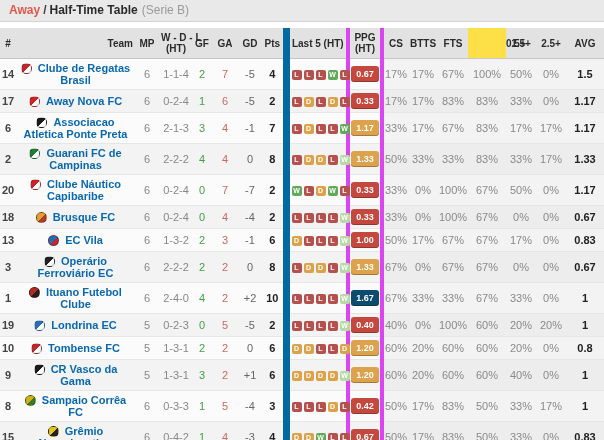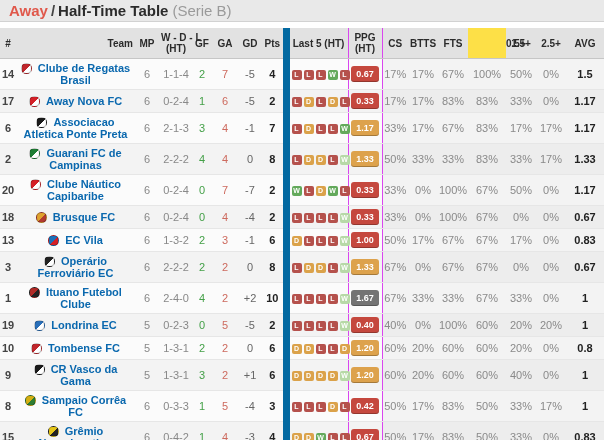--- a/index.html
+++ b/index.html
@@ -4,21 +4,21 @@
 <style>
   html,body{margin:0;padding:0;}
   body{
     width:604px;height:440px;overflow:hidden;background:#fff;
     font-family:"Liberation Sans","DejaVu Sans",sans-serif;
     font-size:11px;color:#333;
   }
   .titlebar{
     height:21px;line-height:21px;background:#e9e9e9;
     border-bottom:1px solid #d2d2d2;padding-left:9px;
-    font-weight:bold;font-size:15px;
+    font-weight:bold;font-size:12px;
   }
   .titlebar .away{color:#e0584b;}
   .titlebar .sep{color:#444;padding:0 3px;}
   .titlebar .main{color:#2b2b2b;}
   .titlebar .league{color:#9a9a9a;font-weight:normal;padding-left:4px;}
   .wrap{padding-top:6px;}
   table{border-collapse:collapse;table-layout:fixed;width:604px;}
   thead th{
     background:#e2e2e2;color:#2b2b2b;font-weight:bold;font-size:10px;
     padding:4px 1px;border-bottom:1px solid #c6c6c6;vertical-align:middle;
@@ -28,21 +28,21 @@
   thead th .l2{display:block;}
   th.t-left{text-align:right;padding-left:2px;}
   tbody td{
     padding:3px 1px;text-align:center;border-bottom:1px solid #e6e6e6;
     line-height:12px;vertical-align:middle;
   }
   tbody tr:nth-child(odd) td{background:#fbfbfb;}
   tbody tr:nth-child(even) td{background:#f3f3f3;}
   td.stat{background:#f3f3f3 !important;color:#8a8a8a;}
   tbody tr:nth-child(even) td.stat{background:#ededed !important;}
-  .bl-strong{border-left:1px solid #d946ef;}
+  .bl-strong{border-left:4px solid #d946ef;}
   .bl-light{border-left:7px solid #0369a1;}
   td.c-num{font-weight:bold;color:#444;}
   td.c-team{text-align:center;padding-left:2px;}
   .crest{
     display:inline-block;width:11px;height:11px;border-radius:50%;
     vertical-align:-2px;margin-right:6px;border:1px solid rgba(0,0,0,.25);
     box-sizing:border-box;
   }
   .tname{color:#0a68ae;font-weight:bold;text-decoration:none;cursor:pointer;}
   td.c-mp,td.c-wdl{color:#888;}
@@ -62,21 +62,21 @@
   .box.d{background:#dba24a;}
   .box.w{background:#63a95b;}
   .box.w.light{background:#b7d9a7;}
   .badge{
     display:inline-block;min-width:24px;padding:2px 2px;border-radius:3px;
     color:#fff;font-size:9px;font-weight:bold;text-align:center;
     box-shadow:inset 0 -1px 0 rgba(0,0,0,.25);
   }
   .badge.red{background:#c5483e;}
   .badge.orange{background:#dda24c;}
-  .badge.green{background:#737373;text-align:center;}
+  .badge.green{background:#0c4a6e;text-align:center;}
 </style>
 </head>
 <body>
 
 <div class="titlebar">
   <span class="away">Away</span><span class="sep">/</span><span class="main">Half-Time Table</span><span class="league">(Serie B)</span>
 </div>
 
 <div class="wrap">
 <table>

